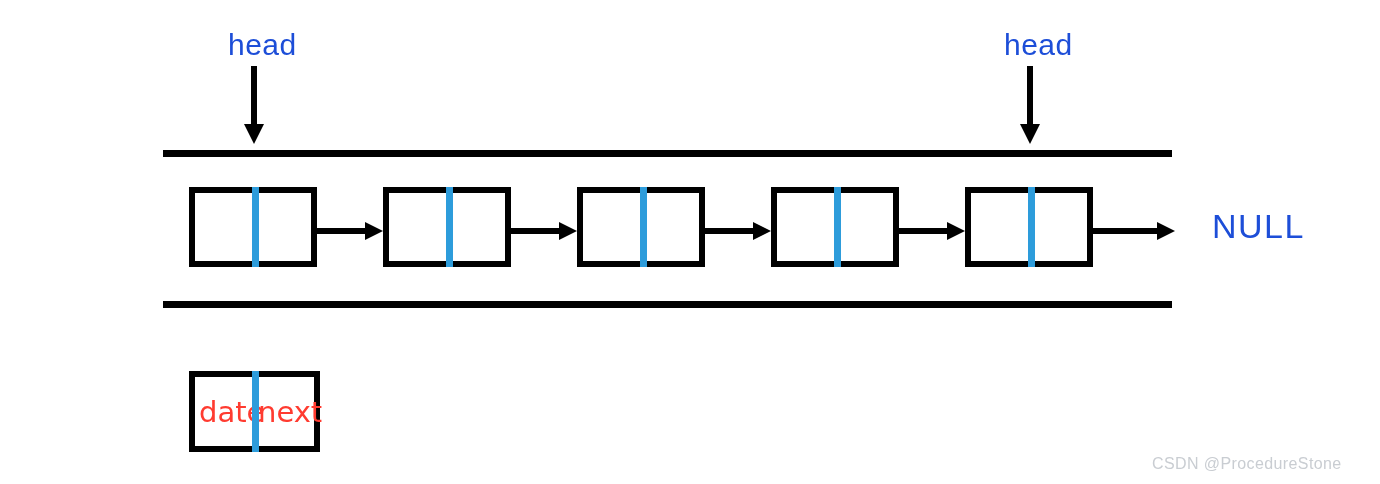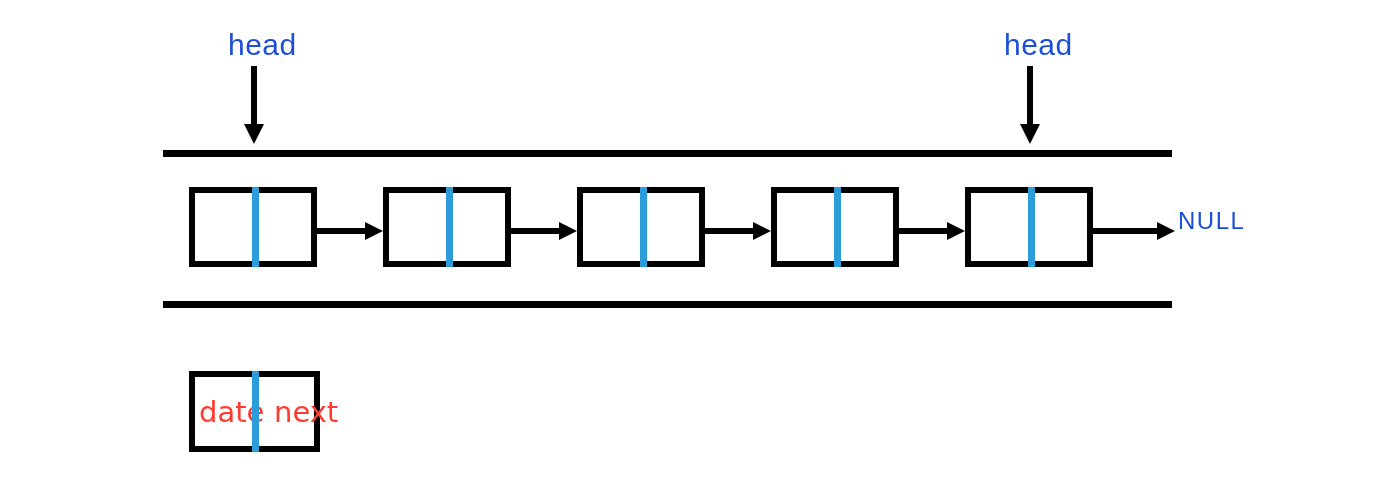--- a/index.html
+++ b/index.html
@@ -45,23 +45,23 @@
     font-size: 30px;
   }
 
   #tail-label {
     left: 1004px;
     top: 28px;
     font-size: 30px;
   }
 
   #null-label {
-    left: 1178px;
+    left: 1212px;
     top: 207px;
-    font-size: 24px;
+    font-size: 34px;
     letter-spacing: 1.5px;
   }
 
   
   .rail {
     position: absolute;
     left: 163px;
     width: 1009px;
     height: 7px;
     background: #000000;
@@ -144,21 +144,21 @@
     top: 0;
     bottom: 0;
     display: flex;
     align-items: center;
     color: #ff3b30;
     font-size: 29px;
     font-weight: 400;
     font-family: "DejaVu Sans", sans-serif;
   }
   #legend-date { left: 4px;  }
-  #legend-next { left: 79px; }
+  #legend-next { left: 63px; }
 
   
   #watermark {
     position: absolute;
     left: 1152px;
     top: 455px;
     font-size: 16px;
     color: #c9cdd2;
     letter-spacing: 0.4px;
     white-space: nowrap;
@@ -237,14 +237,15 @@
   </div>
 
   <div class="lbl" id="null-label">NULL</div>
 
   <div id="legend-node">
     <span class="divider"></span>
     <span class="legend-text" id="legend-date">date</span>
     <span class="legend-text" id="legend-next">next</span>
   </div>
 
+  <div id="watermark">CSDN @ProcedureStone</div>
 
 </div>
 
 </body></html>

